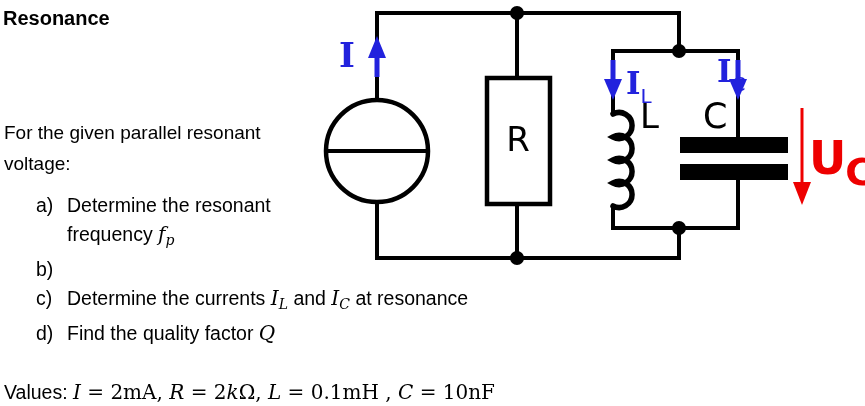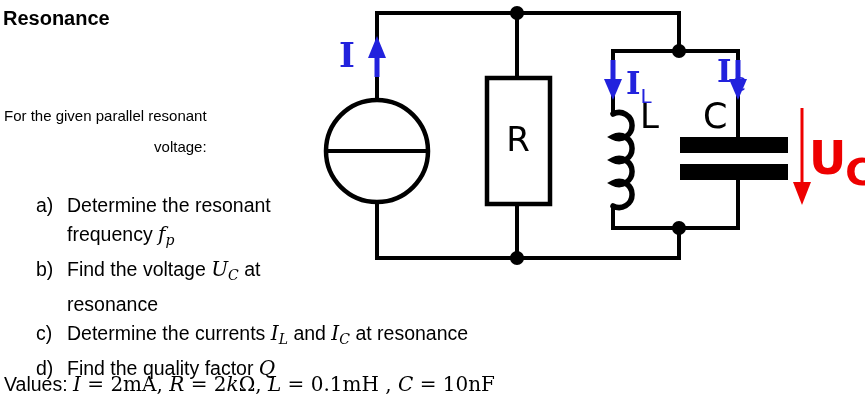--- a/index.html
+++ b/index.html
@@ -4,25 +4,25 @@
 <style>
   html,body{margin:0;padding:0;background:#fff;}
   .stage{
     position:relative;width:865px;height:406px;background:#ffffff;overflow:hidden;
     font-family:"Liberation Sans",sans-serif;color:#000;
   }
   
   .title{position:absolute;left:3px;top:5px;font-size:20px;line-height:27px;font-weight:700;}
   .tline{white-space:pre;}
   .title .tail{font-weight:400;}
-  .intro{position:absolute;left:4px;top:100px;font-size:15px;line-height:31px;text-align:right;}
+  .intro{position:absolute;left:4px;top:117px;font-size:19px;line-height:31px;}
   .qlist{position:absolute;left:36px;top:191px;width:822px;font-size:19.5px;line-height:29px;}
   .li{display:flex;align-items:flex-start;}
   .li .lbl{flex:0 0 31px;}
-  .values{position:absolute;left:4px;top:372px;font-size:19.5px;white-space:pre;}
+  .values{position:absolute;left:4px;top:380px;font-size:19.5px;white-space:pre;}
   
   .mv{font-family:"DejaVu Serif",serif;font-style:italic;font-size:20px;}
   .mr{font-family:"DejaVu Serif",serif;font-size:20px;}
   .msub{font-family:"DejaVu Serif",serif;font-style:italic;font-size:14px;vertical-align:-4px;}
   
   .ckt{position:absolute;left:0;top:0;}
   .clabel{position:absolute;line-height:1;font-family:"DejaVu Sans",sans-serif;}
   .blue{color:#2222dd;}
   .red{color:#ee0000;}
   #lblI{left:339px;top:38px;font-family:"DejaVu Serif",serif;font-weight:700;font-size:34px;}
@@ -98,21 +98,20 @@
     <div>voltage:</div>
   </div>
 
   <div class="qlist">
     <div class="li">
       <span class="lbl">a)</span>
       <span><span>Determine the resonant</span><br><span>frequency </span><span class="mv">f</span><span class="msub">p</span></span>
     </div>
     <div class="li">
       <span class="lbl">b)</span>
-      <span><span>Find the voltage </span><span class="mv">U</span><span class="msub">C</span><span> at</span><br><span>resonance</span></span>
     </div>
     <div class="li">
       <span class="lbl">c)</span>
       <span><span>Determine the currents </span><span class="mv">I</span><span class="msub">L</span><span> and </span><span class="mv">I</span><span class="msub">C</span><span> at resonance</span></span>
     </div>
     <div class="li">
       <span class="lbl">d)</span>
       <span><span>Find the quality factor </span><span class="mv">Q</span></span>
     </div>
   </div>

